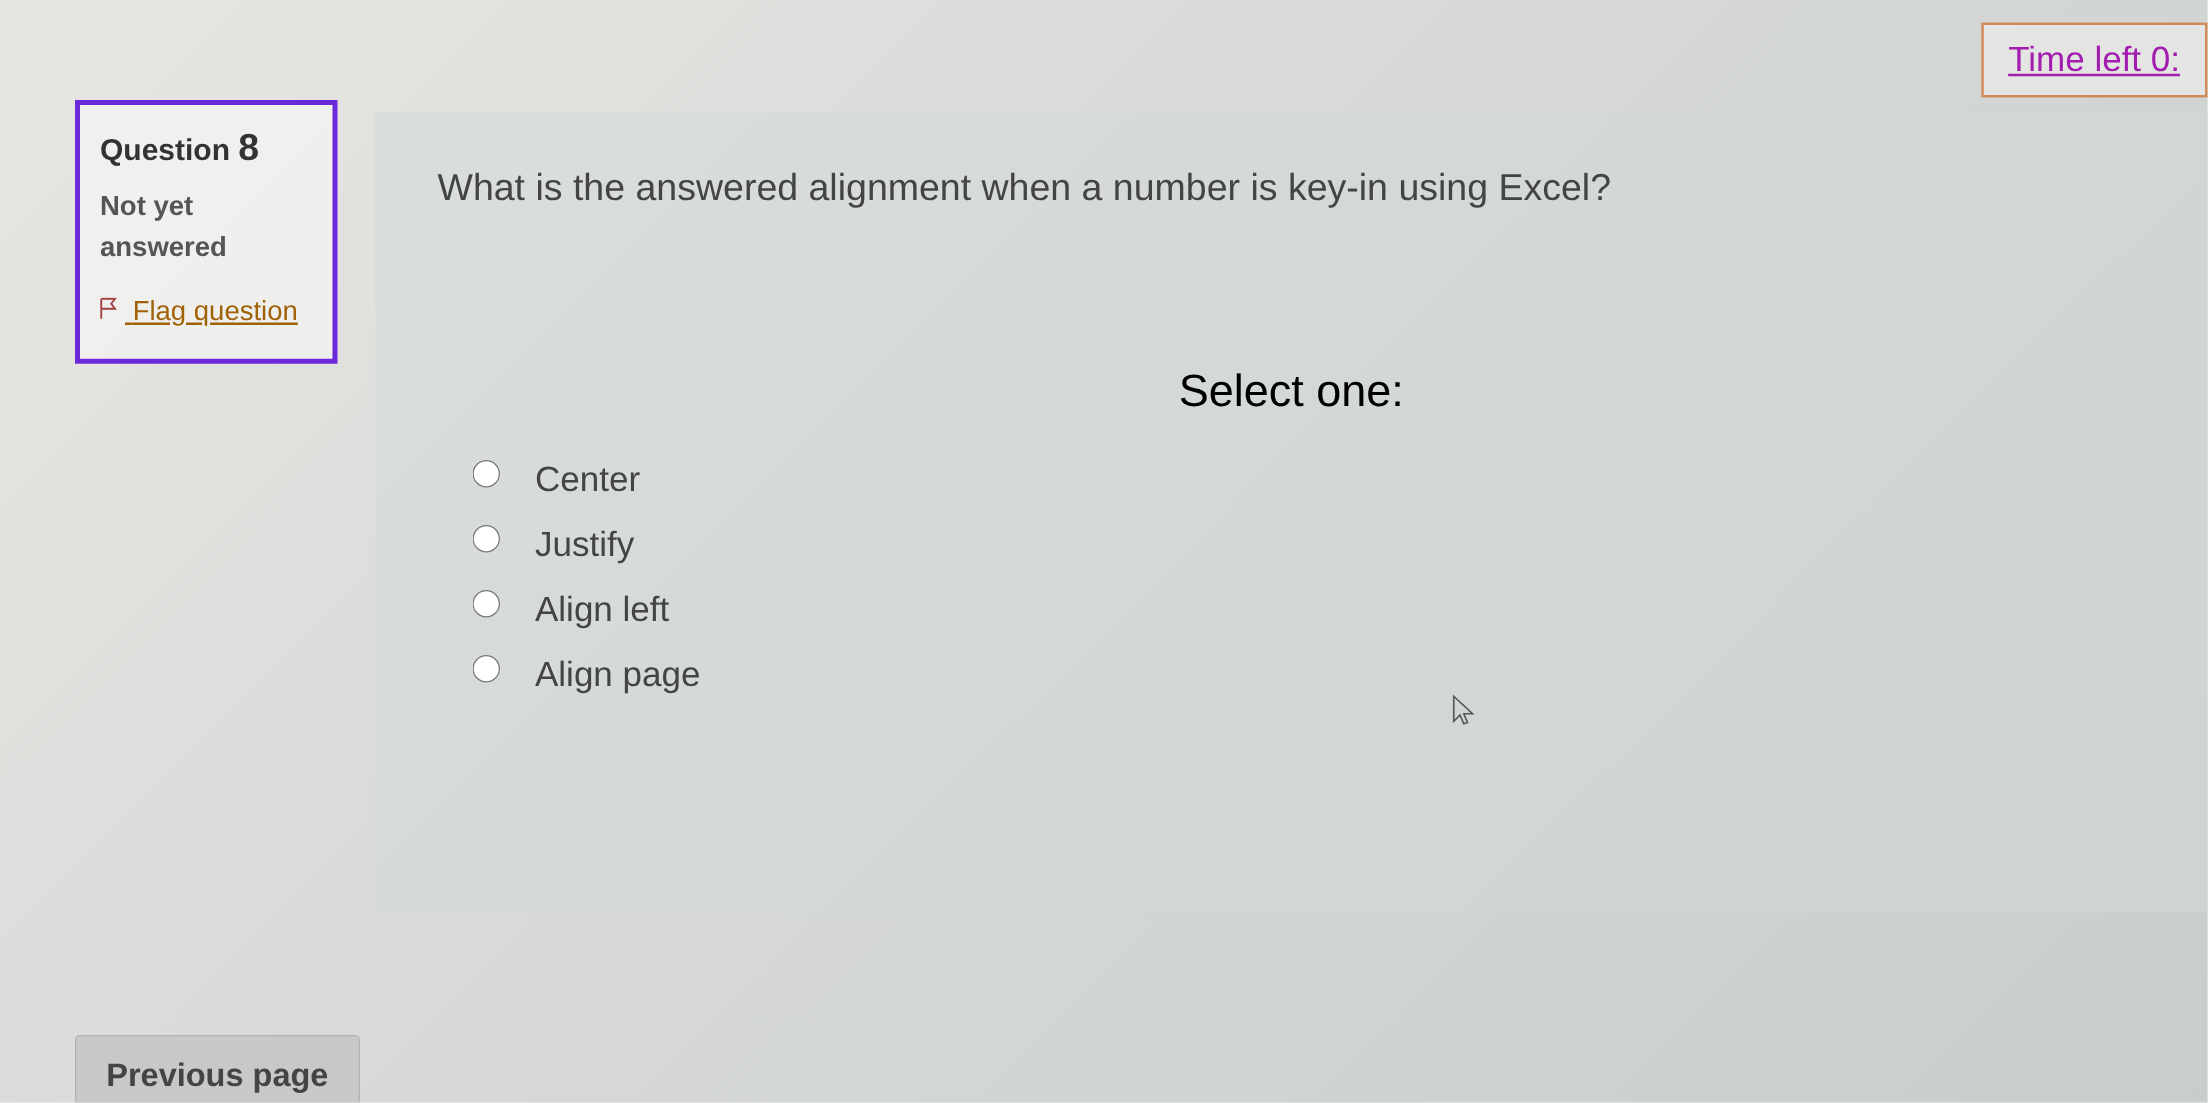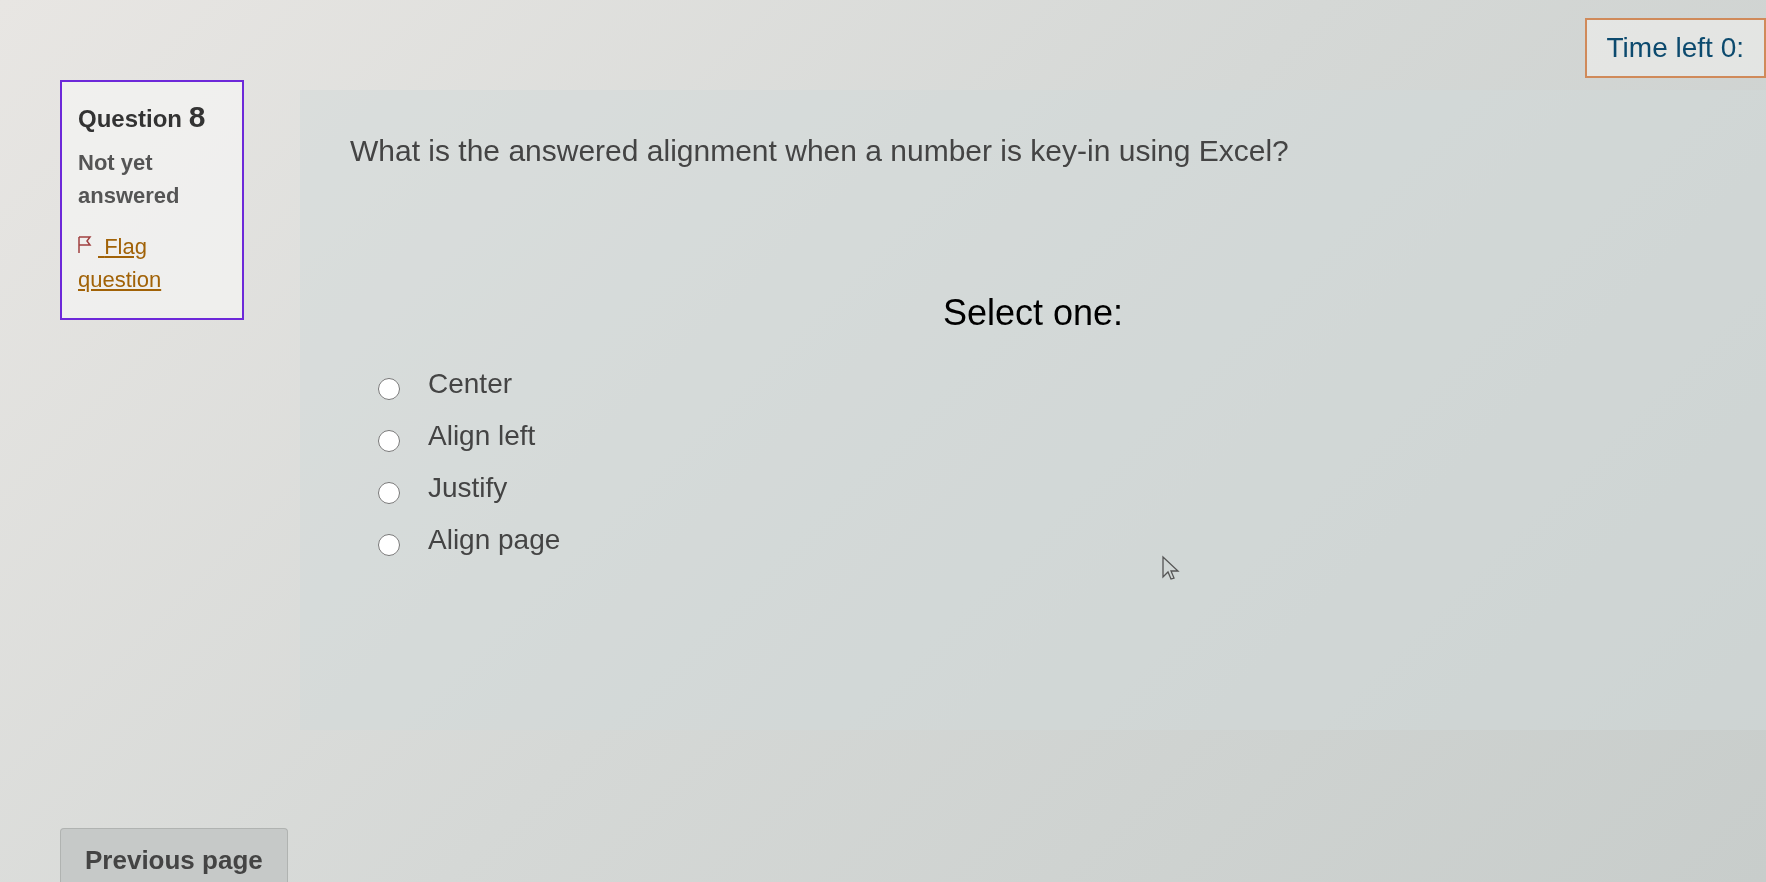--- a/index.html
+++ b/index.html
@@ -16,30 +16,31 @@
       overflow: hidden;
       color: #3a3a3a;
     }
     .timer-box {
       position: absolute;
       top: 18px;
       right: 0;
       border: 2px solid #d08a5a;
       padding: 12px 20px;
       font-size: 28px;
-      color: #0c4a6e;
+      color: #a21caf;
       background: rgba(240,240,238,0.6);
+      text-decoration: underline;
     }
     .question-info {
       position: absolute;
       left: 60px;
       top: 80px;
-      width: 184px;
+      width: 210px;
       background: rgba(245,245,243,0.7);
-      border: 2px solid #6d28d9;
+      border: 4px solid #6d28d9;
       padding: 18px 16px 22px 16px;
     }
     .question-info .q-title {
       font-size: 24px;
       font-weight: 600;
       color: #333;
       margin-bottom: 12px;
     }
     .question-info .q-title .qnum {
       font-size: 30px;
@@ -80,21 +81,21 @@
       line-height: 1.4;
     }
     .select-label {
       font-size: 36px;
       color: #000000;
       margin-bottom: 24px;
       text-align: center;
     }
     .option-row {
       display: flex;
-      align-items: flex-end;
+      align-items: flex-start;
       padding: 10px 0 10px 28px;
       font-size: 28px;
       color: #444;
       cursor: pointer;
     }
     .option-row input[type="radio"] {
       width: 22px;
       height: 22px;
       margin-right: 28px;
       accent-color: #666;
@@ -150,26 +151,26 @@
   <div class="question-text">What is the answered alignment when a number is key-in using Excel?</div>
   <div class="select-label">Select one:</div>
 
   <label class="option-row">
     <input type="radio" name="answer" style="">
     <span>Center</span>
   </label>
 
   <label class="option-row">
     <input type="radio" name="answer" style="">
-    <span>Align left</span>
+    <span>Justify</span>
   </label>
 
   <label class="option-row">
     <input type="radio" name="answer" style="">
-    <span>Justify</span>
+    <span>Align left</span>
   </label>
 
   <label class="option-row">
     <input type="radio" name="answer" style="">
     <span>Align page</span>
   </label>
 </div>
 
 <button class="prev-button">
   <span>Previous page</span>

